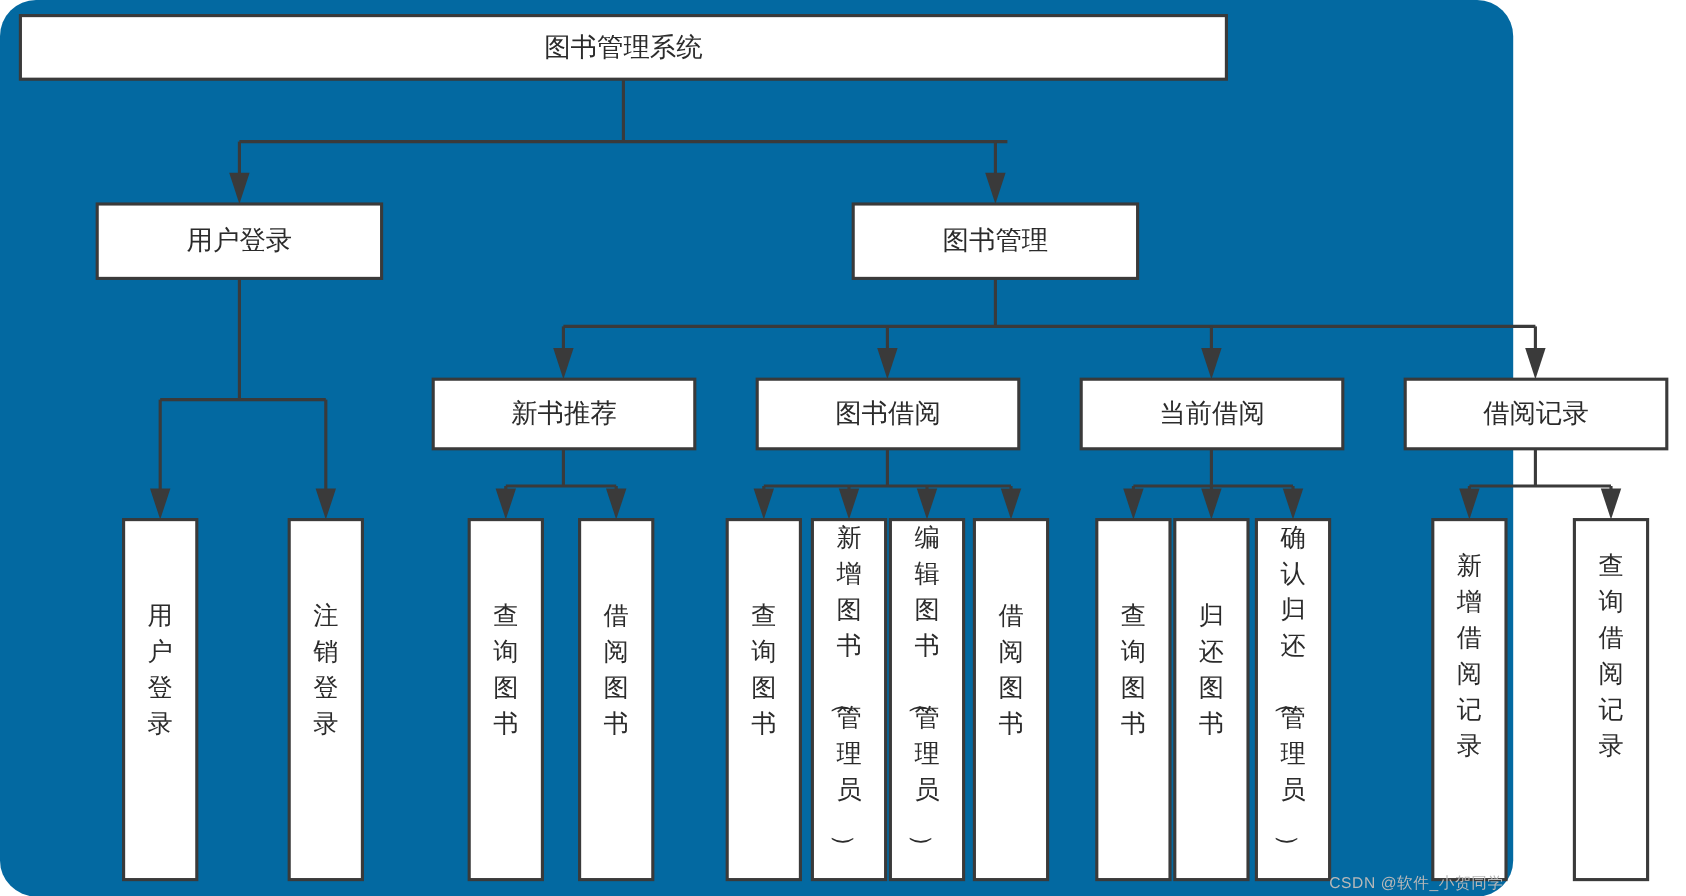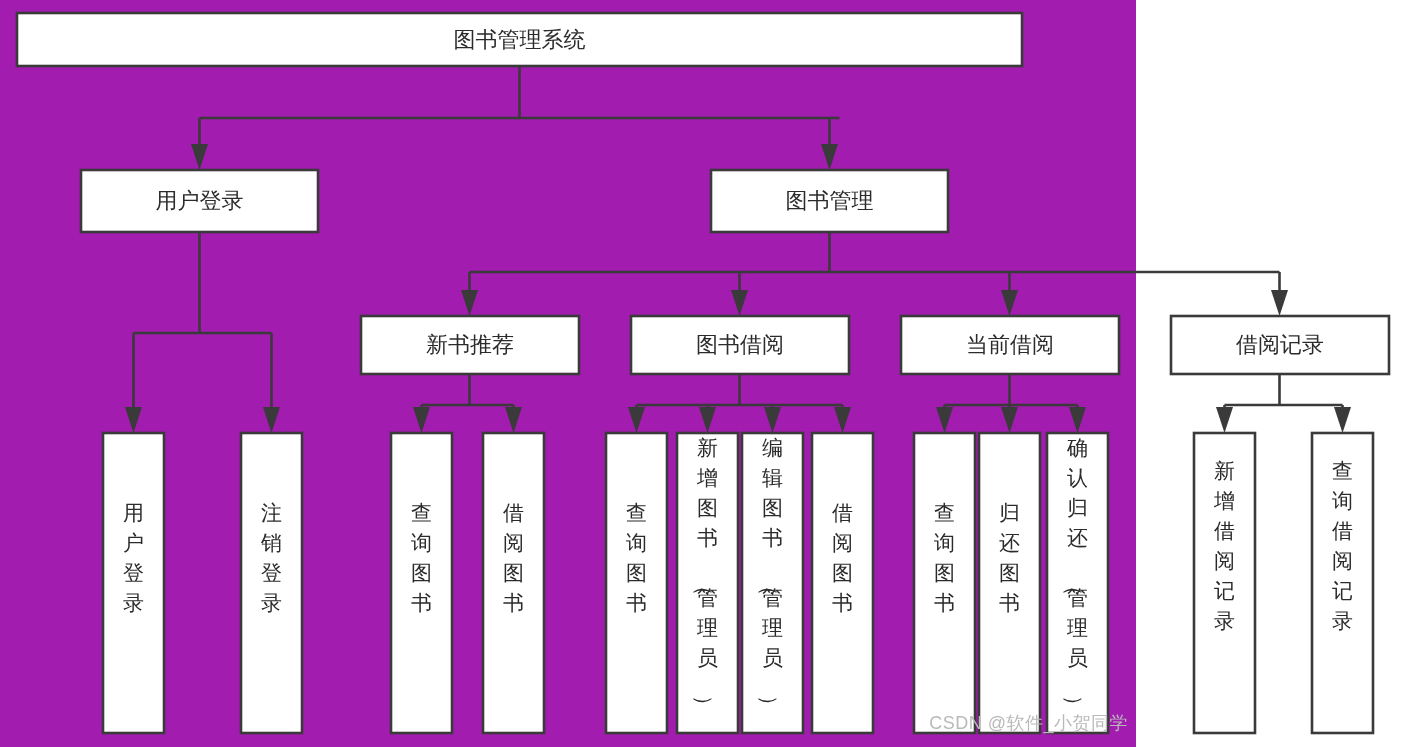--- a/index.html
+++ b/index.html
@@ -8,23 +8,24 @@
     background: #ffffff;
   }
   body {
     width: 1405px;
     height: 747px;
     font-family: "Liberation Sans", sans-serif;
     overflow: hidden;
   }
   #diagram-root {
     position: relative;
-    width: 1136px;
+    width: 1261px;
     height: 747px;
-    background: #a21caf;
+    background: #0369a1;
+    border-radius: 30px;
   }
   svg#tree-svg {
     position: absolute;
     left: 0;
     top: 0;
     width: 1405px;
     height: 747px;
     display: block;
   }
   .node-box {
@@ -51,23 +52,23 @@
     fill: none;
     stroke-linecap: butt;
   }
   .arrow-head {
     fill: #3a3a3a;
     stroke: none;
   }
   .watermark {
     position: absolute;
     right: 8px;
-    bottom: 12px;
-    font-family: "Liberation Sans", sans-serif;
-    font-size: 18px;
+    bottom: 2px;
+    font-family: "Liberation Sans", sans-serif;
+    font-size: 13px;
     color: #b9b9b9;
     letter-spacing: 0.5px;
     white-space: nowrap;
     user-select: none;
   }
 </style>
 </head>
 <body>
 
 <div id="diagram-root">

